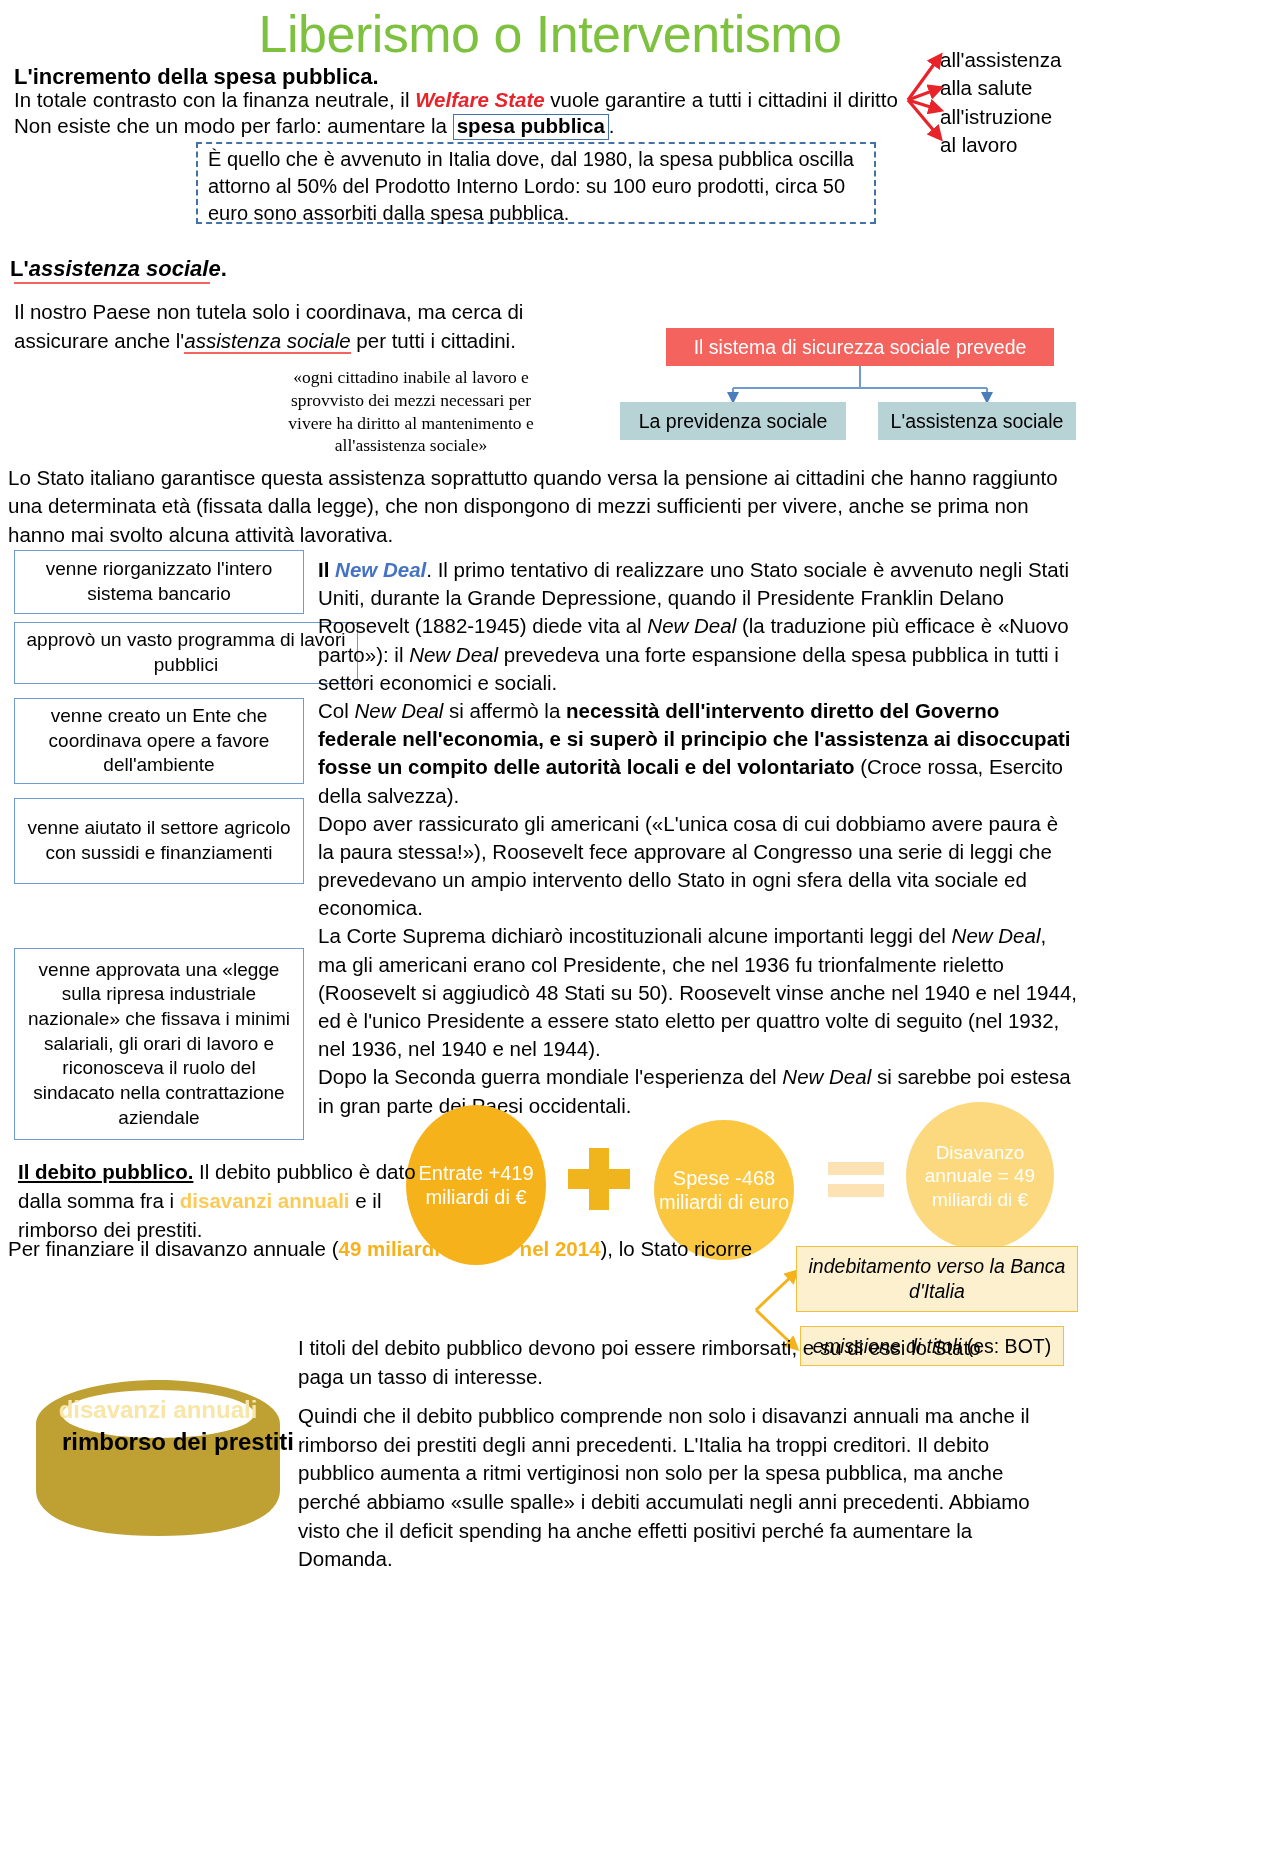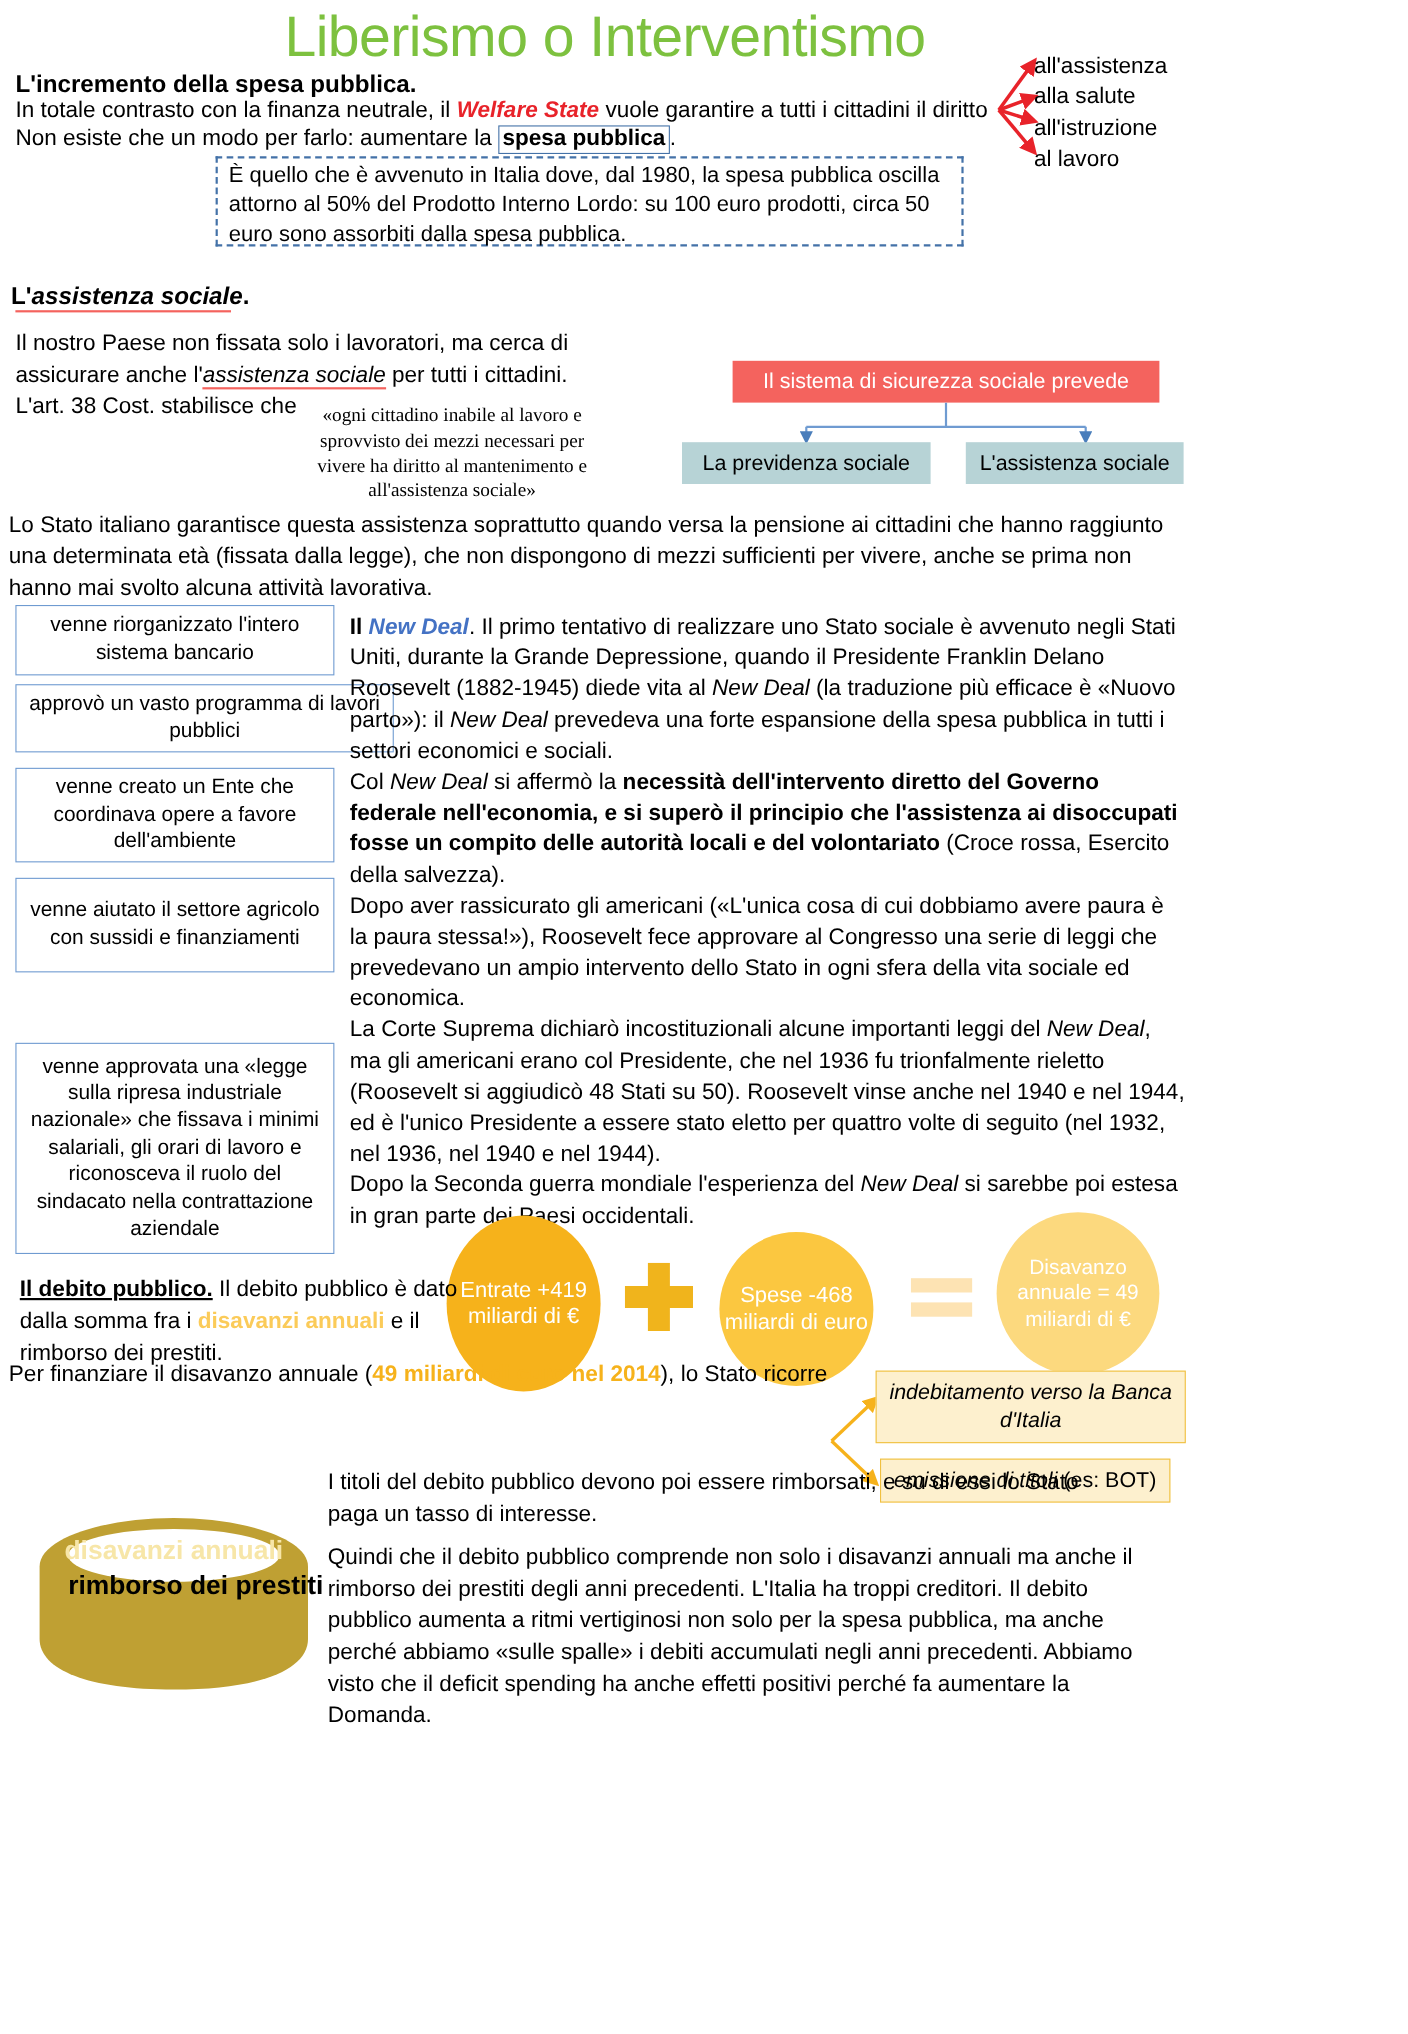--- a/index.html
+++ b/index.html
@@ -182,23 +182,22 @@
 
 <div class="abs" id="dashed-box"></div>
 <div class="abs" id="dashed-text">È quello che è avvenuto in Italia dove, dal 1980, la spesa pubblica oscilla attorno al 50% del Prodotto Interno Lordo: su 100 euro prodotti, circa 50 euro sono assorbiti dalla spesa pubblica.</div>
 
 <div class="abs" id="h-assistenza">
   <span>L'</span><span class="it">assistenza sociale</span><span>.</span>
 </div>
 <div class="abs" id="h-assistenza-ul"></div>
 
 <div class="abs" id="para-assist">
-  <div>Il nostro Paese non fissata solo i lavoratori, ma cerca di</div>
+  <div>Il nostro Paese non tutela solo i coordinava, ma cerca di</div>
   <div><span>assicurare anche l'</span><span class="red-ul">assistenza sociale</span><span> per tutti i cittadini.</span></div>
-  <div>L'art. 38 Cost. stabilisce che</div>
 </div>
 
 <div class="abs" id="quote-serif">«ogni cittadino inabile al lavoro e sprovvisto dei mezzi necessari per vivere ha diritto al mantenimento e all'assistenza sociale»</div>
 
 <div class="abs" id="sec-banner">Il sistema di sicurezza sociale prevede</div>
 <svg class="abs" id="sec-connector" width="388" height="46" viewBox="0 0 388 46">
   <defs>
     <marker id="bh" markerWidth="6" markerHeight="6" refX="3" refY="3" orient="auto">
       <path d="M0,0 L6,3 L0,6 Z" fill="#4A7EBB"></path>
     </marker>

